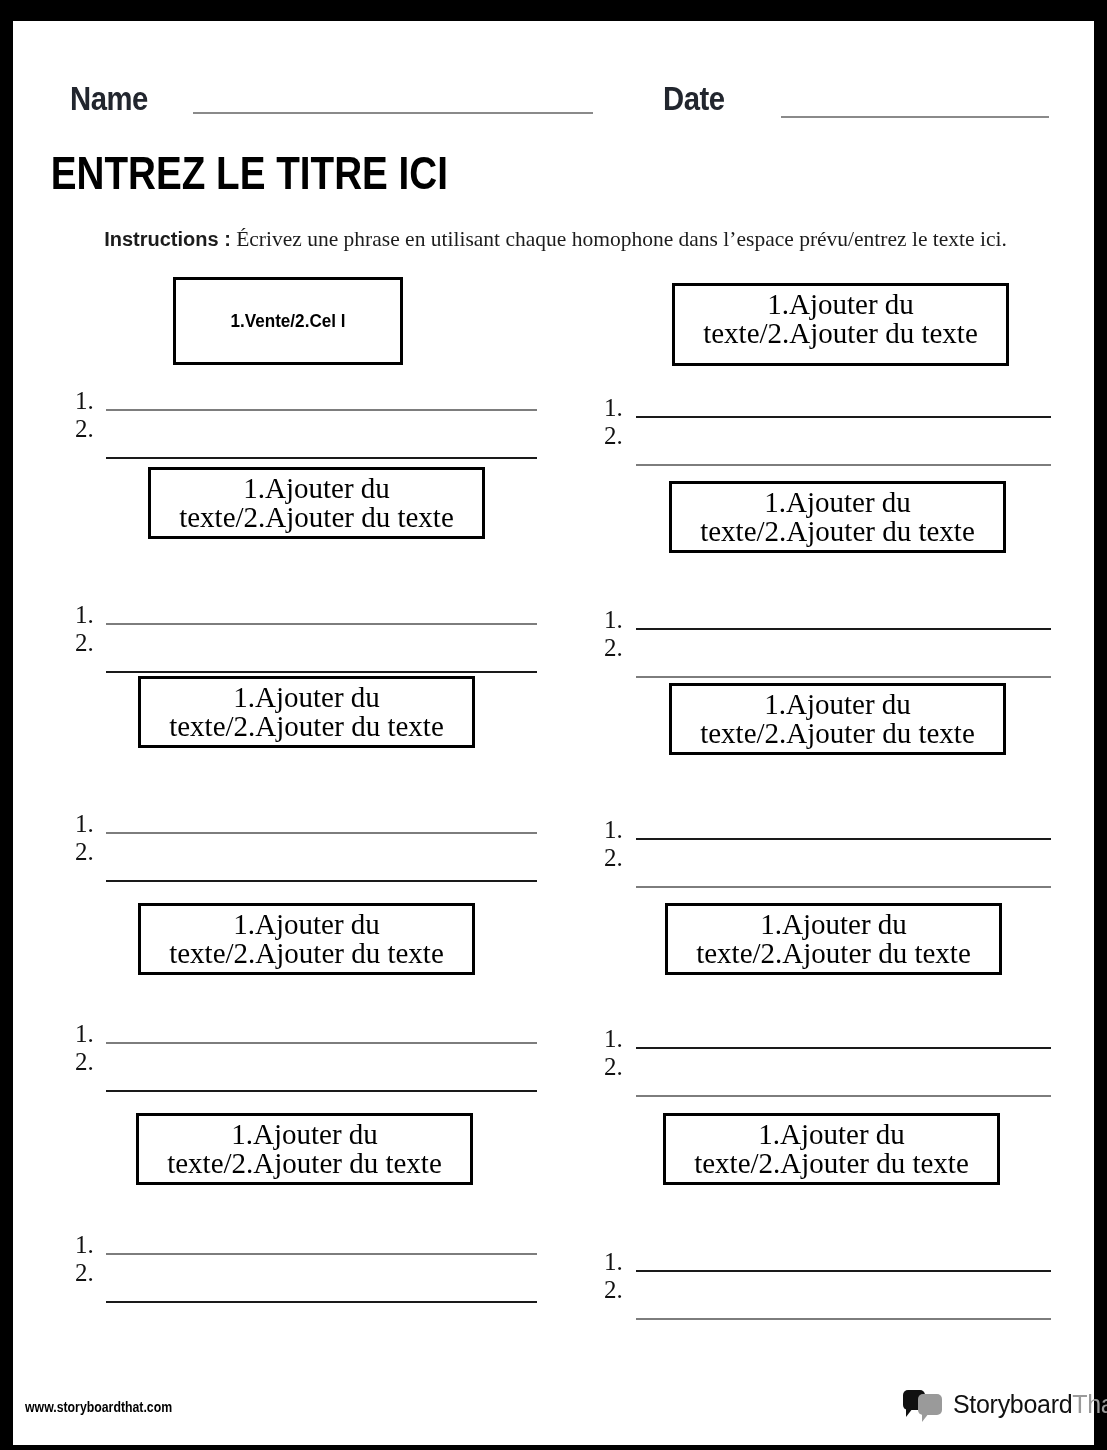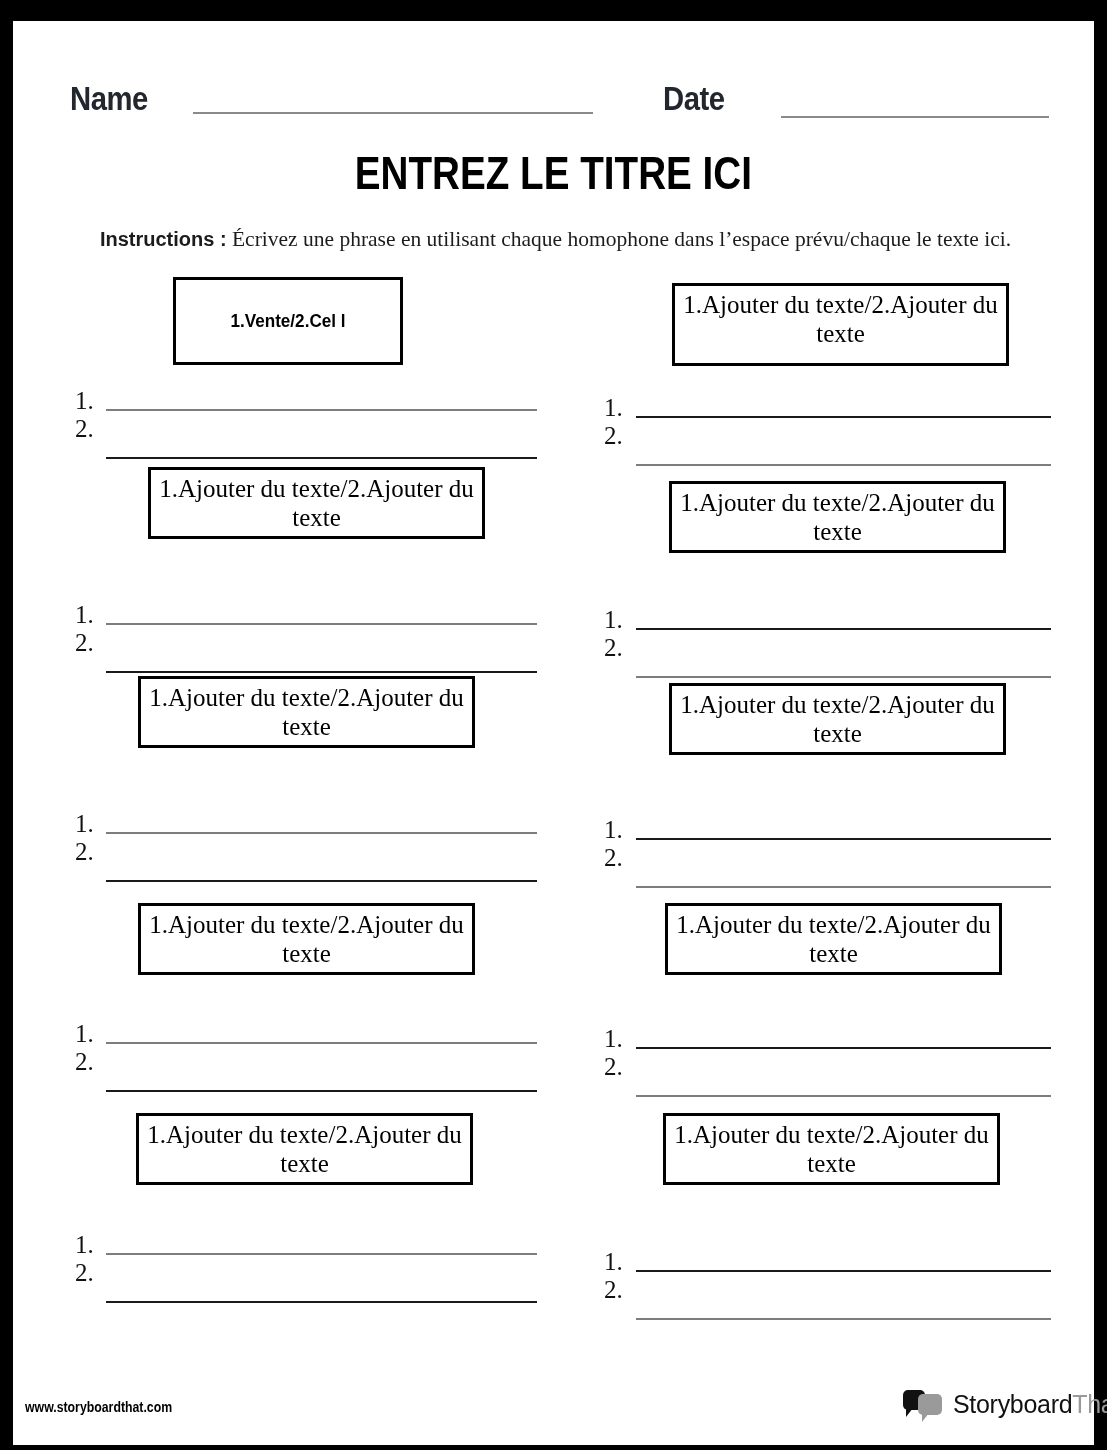--- a/index.html
+++ b/index.html
@@ -55,21 +55,20 @@
   }
   #name-rule { left: 180px; top: 41px; width: 400px; }
   #date-rule { left: 768px; top: 45px; width: 268px; }
 
   
   #title {
     position: absolute;
     left: 0;
     top: 127px;
     width: 1081px;
-    text-align: center;
     font-family: "Liberation Sans Narrow", "Liberation Sans", sans-serif;
     font-weight: 700;
     font-size: 46px;
     line-height: 50px;
     letter-spacing: 0px;
     color: #000000;
   }
   #title span {
     display: inline-block;
     transform: scaleX(0.84);
@@ -100,21 +99,21 @@
     background: #ffffff;
     overflow: visible;
   }
   .word-box .wb-text {
     position: absolute;
     left: 4px;
     right: 4px;
     top: 4px;
     text-align: center;
     font-family: "Liberation Serif", serif;
-    font-size: 25px;
+    font-size: 29px;
     line-height: 29px;
     color: #000000;
   }
   .word-box.first .wb-text {
     font-family: "Liberation Sans Narrow", "Liberation Sans", sans-serif;
     font-weight: 700;
     font-size: 19px;
     line-height: 22px;
     top: 30px;
     transform: scaleX(0.9);
@@ -211,21 +210,21 @@
     <div class="hdr-rule" id="name-rule"></div>
     <div class="hdr-label" id="date-label">Date</div>
     <div class="hdr-rule" id="date-rule"></div>
   </div>
 
   <div id="title">
     <span>ENTREZ LE TITRE ICI</span>
   </div>
 
   <div id="instructions">
-    <span class="ins-lead">Instructions :</span><span> Écrivez une phrase en utilisant chaque homophone dans l’espace prévu/chaque le texte ici.</span>
+    <span class="ins-lead">Instructions :</span><span> Écrivez une phrase en utilisant chaque homophone dans l’espace prévu/entrez le texte ici.</span>
   </div>
 
   <div id="content-mount">
       <div class="word-box first" style="left: 160px; top: 256px; width: 230px; height: 88px;">
         <div class="wb-text">1.Vente/2.Cel l</div>
       </div>
       <div class="word-box" style="left: 659px; top: 262px; width: 337px; height: 83px;">
         <div class="wb-text">1.Ajouter du texte/2.Ajouter du texte</div>
       </div>
       <div class="word-box" style="left: 135px; top: 446px; width: 337px; height: 72px;">

